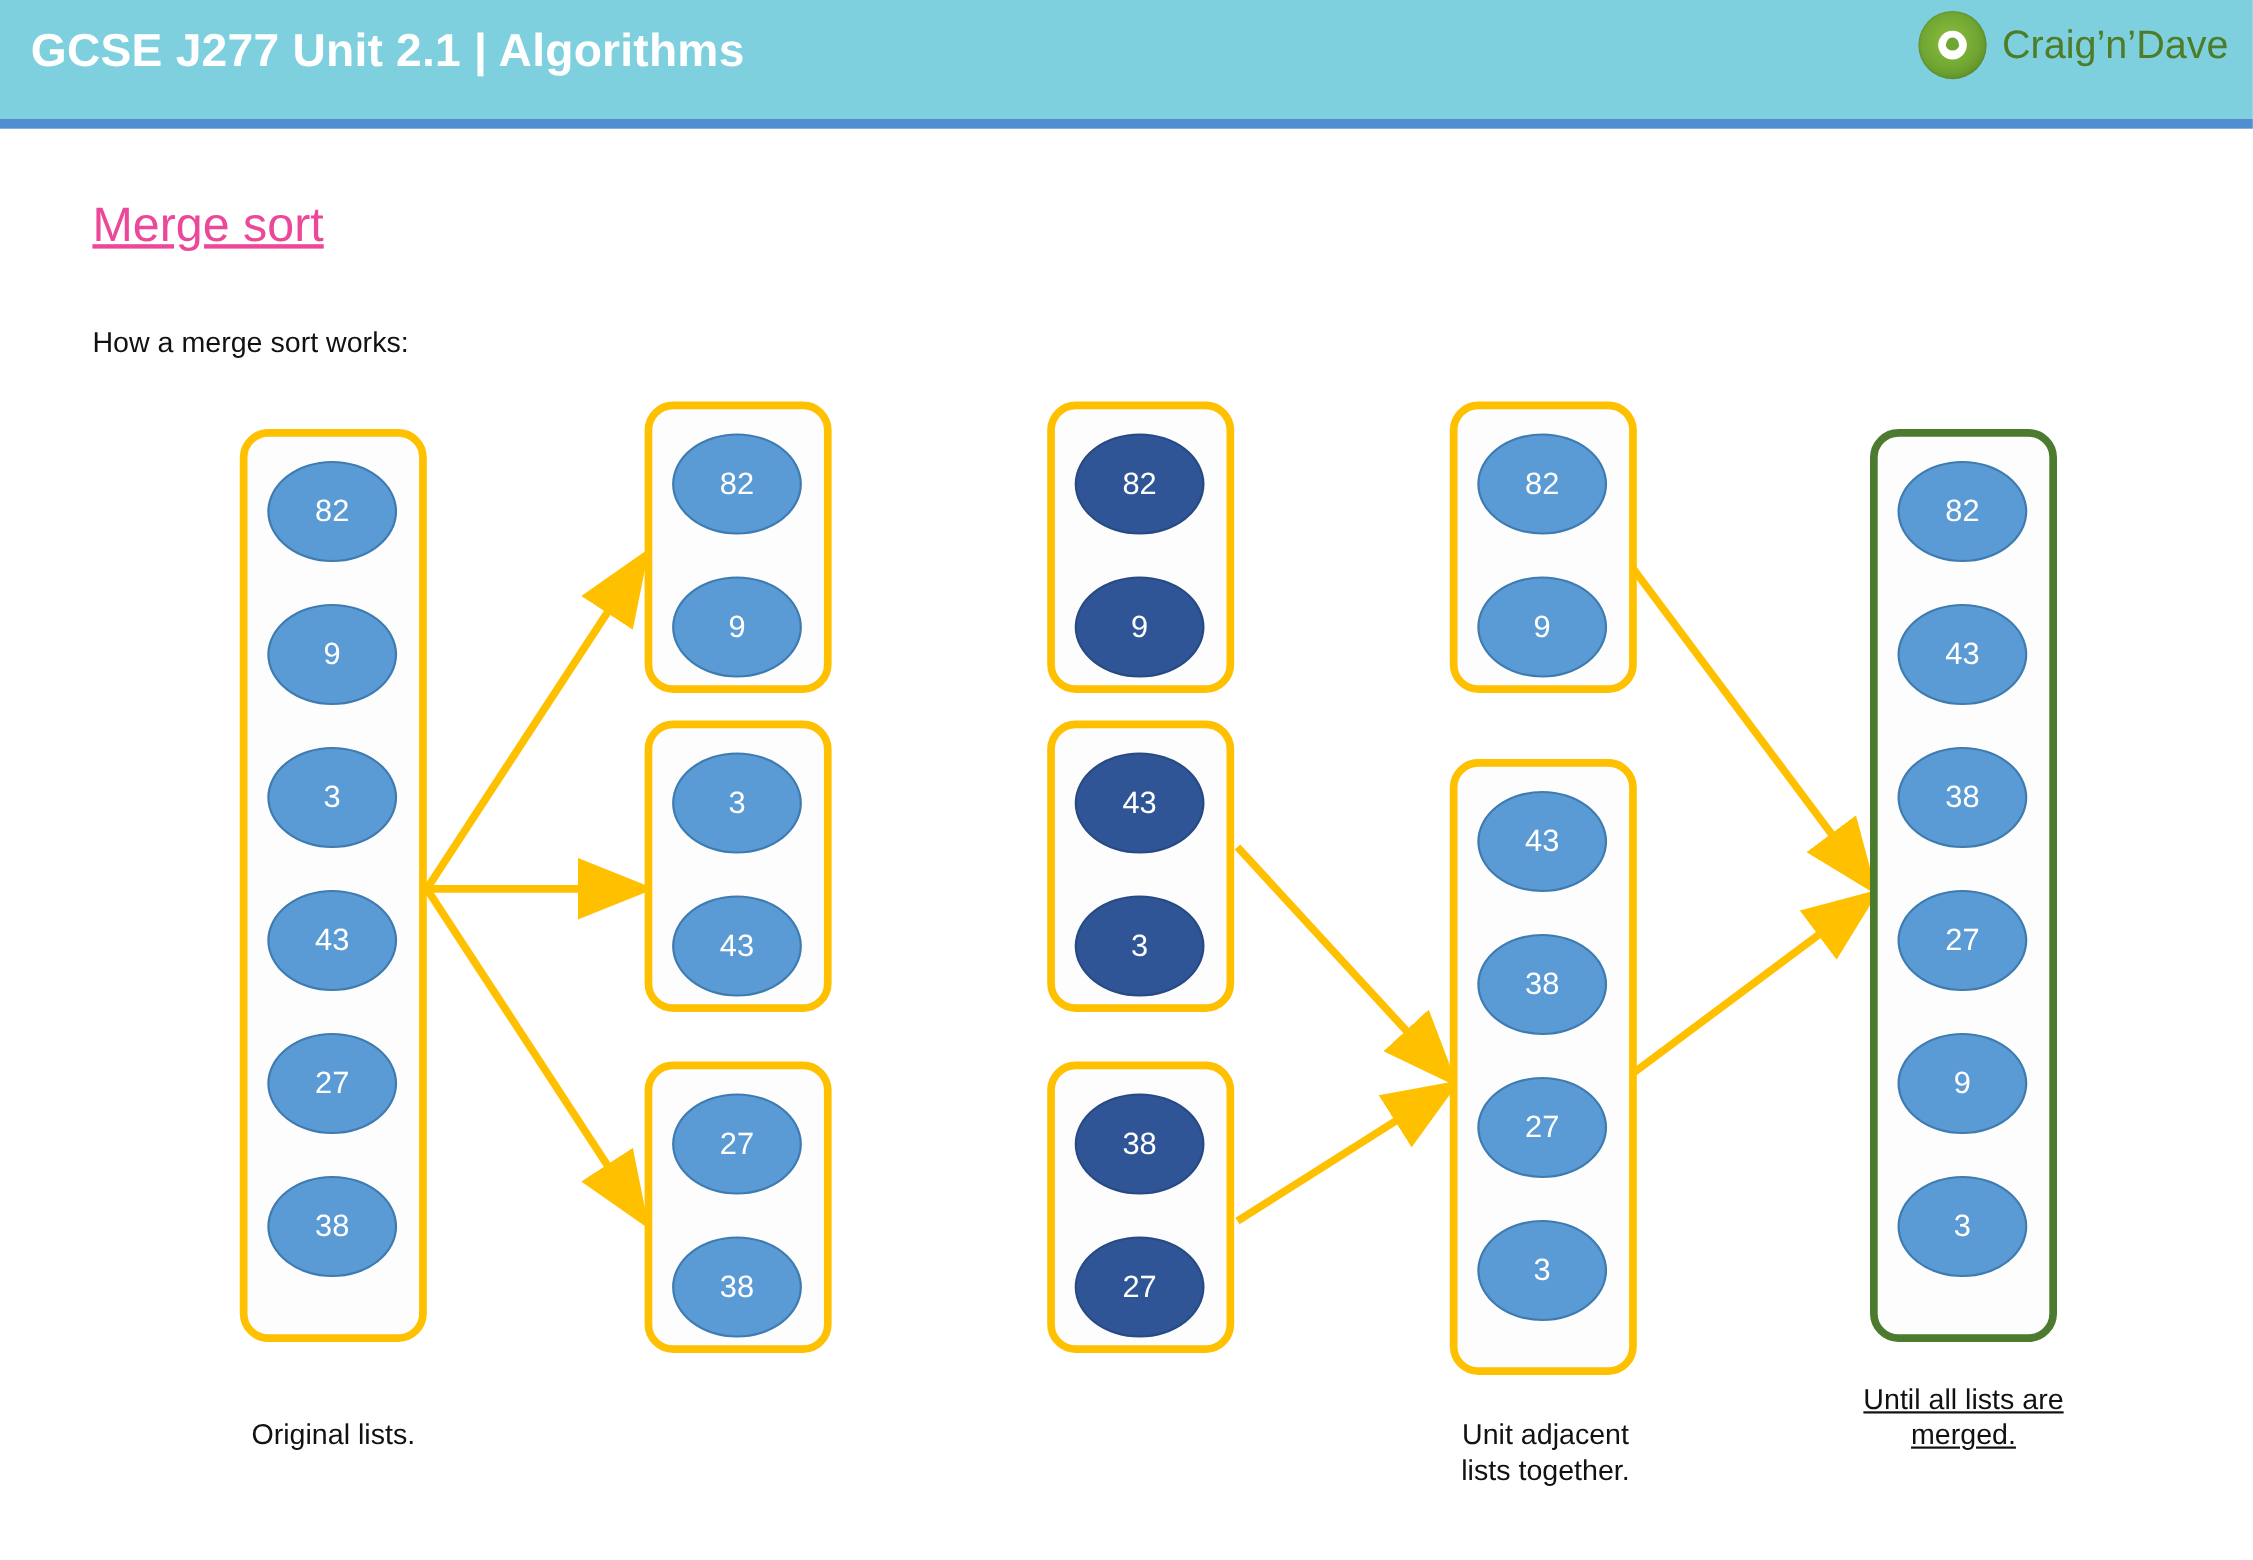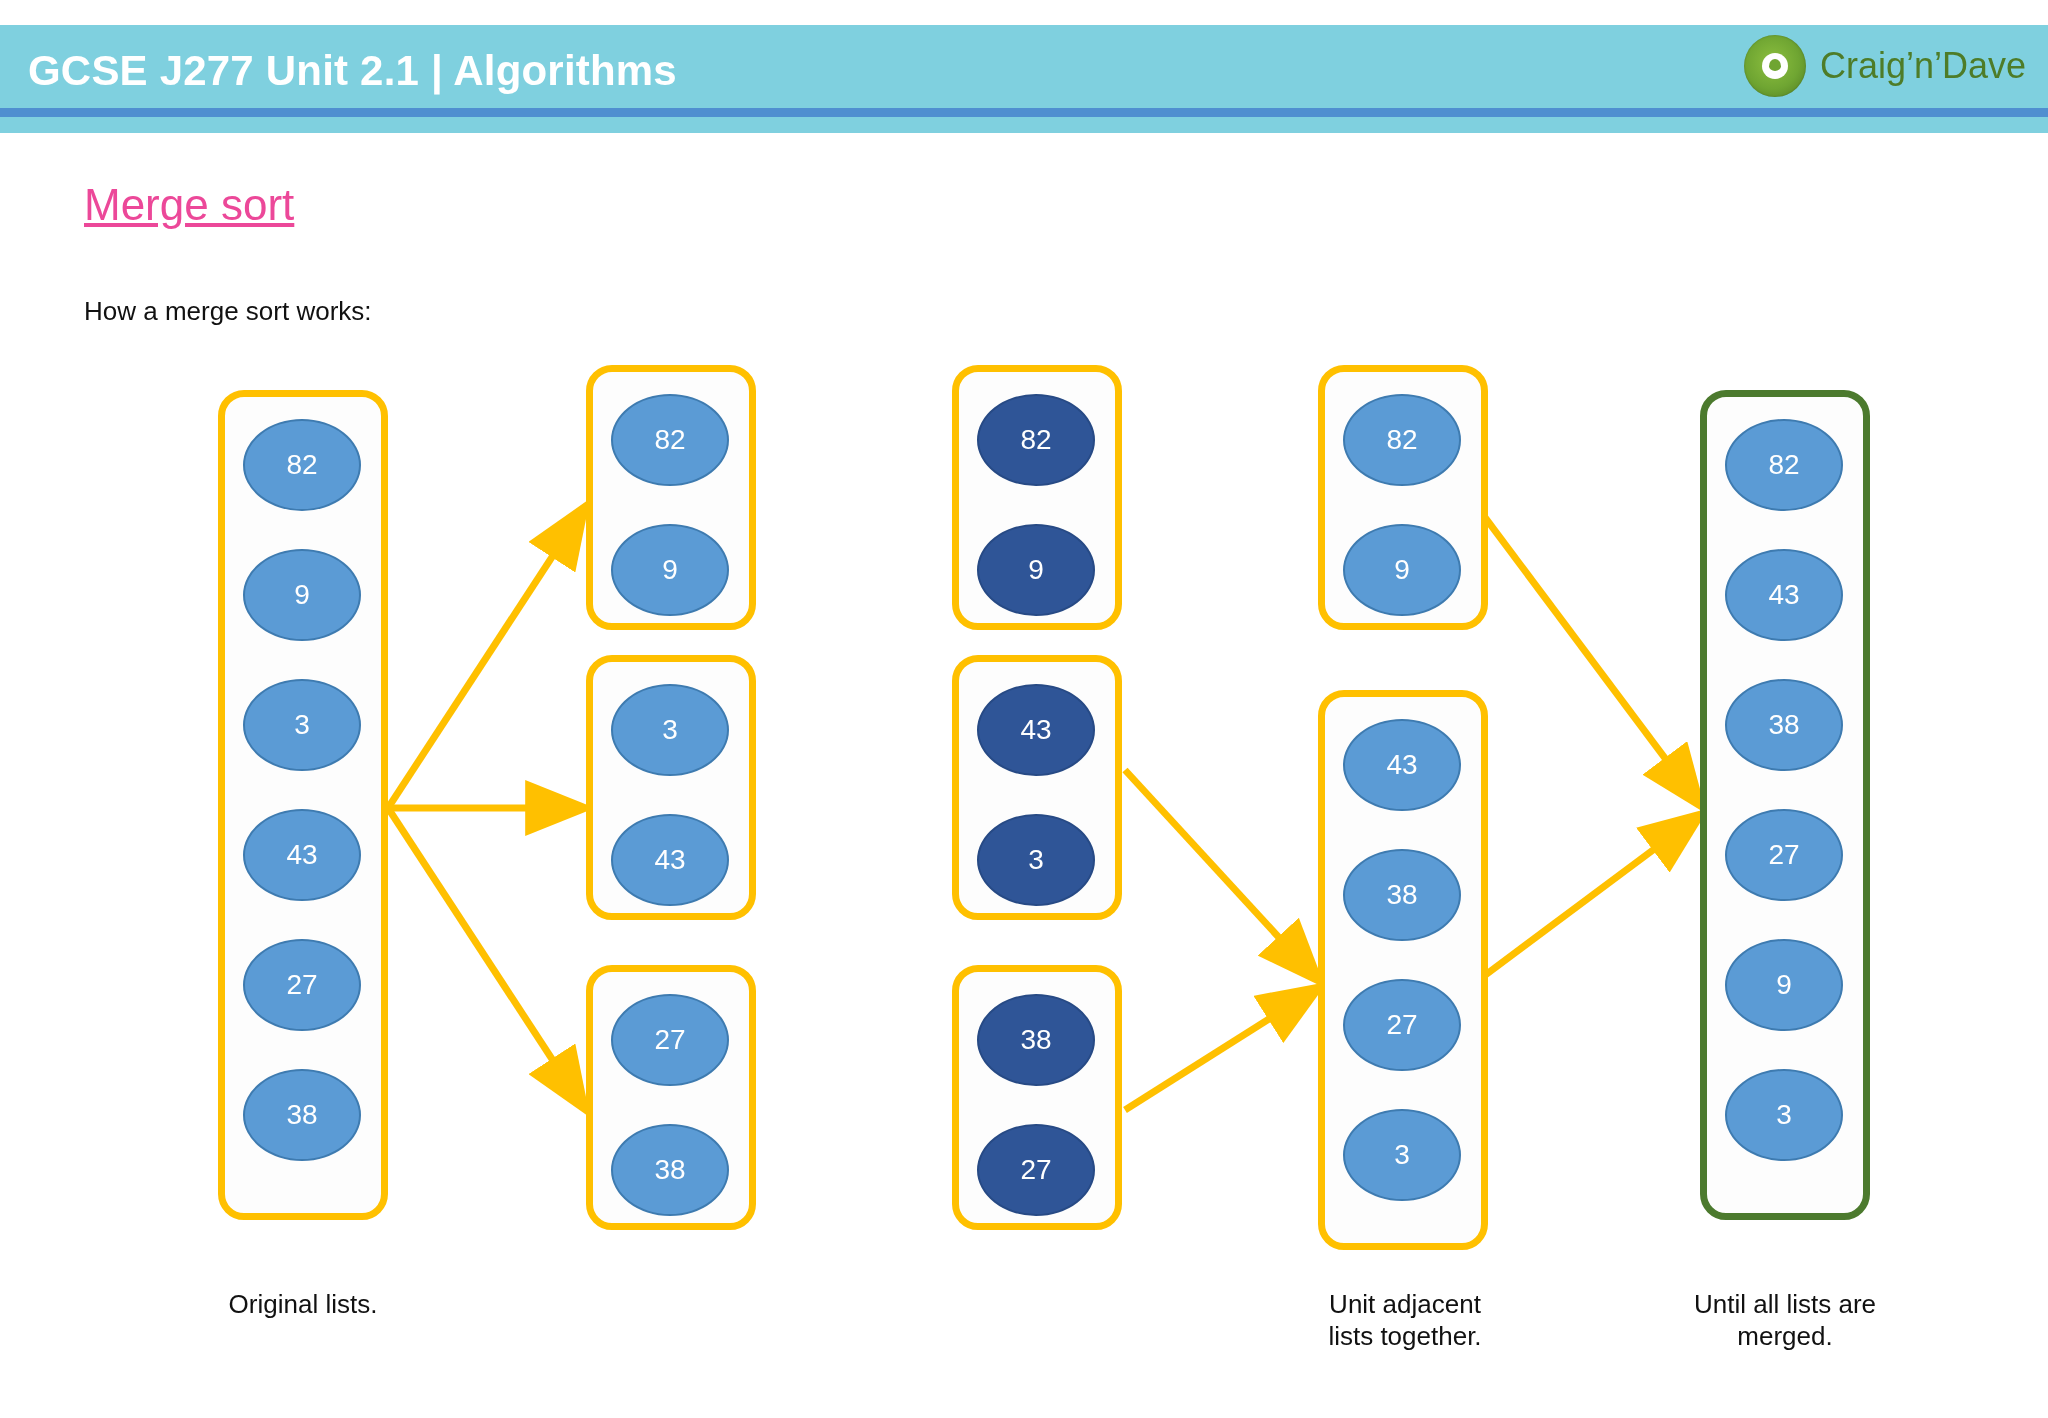--- a/index.html
+++ b/index.html
@@ -7,21 +7,20 @@
     width:2048px;height:1418px;
     background:#ffffff;
     font-family:"Liberation Sans", sans-serif;
     overflow:hidden;
     position:relative;
   }
   
   #header{
     position:absolute;left:0;top:0;width:2048px;height:108px;
     background:#7FD0DF;
-    margin-top:25px;
   }
   #header-underline{
     position:absolute;left:0;top:108px;width:2048px;height:9px;
     background:#4F8FD0;
   }
   #header-title{
     position:absolute;left:28px;top:22px;
     font-size:42px;font-weight:bold;color:#ffffff;
     letter-spacing:.2px;white-space:nowrap;
   }
@@ -181,18 +180,18 @@
     <div class="node light" style="left:18px;top:672px;width:118px;height:92px;">3</div>
   </div>
 
   <div class="caption" style="left:218px;top:1288px;width:170px;">
     <span>Original lists.</span>
   </div>
   <div class="caption" style="left:1280px;top:1288px;width:250px;">
     <div>Unit adjacent</div>
     <div>lists together.</div>
   </div>
-  <div class="caption" style="left:1660px;top:1288px;width:250px;">
+  <div class="caption" style="left:1660px;top:1256px;width:250px;text-decoration:underline;">
     <div>Until all lists are</div>
     <div>merged.</div>
   </div>
 
 </div>
 
 </body></html>

